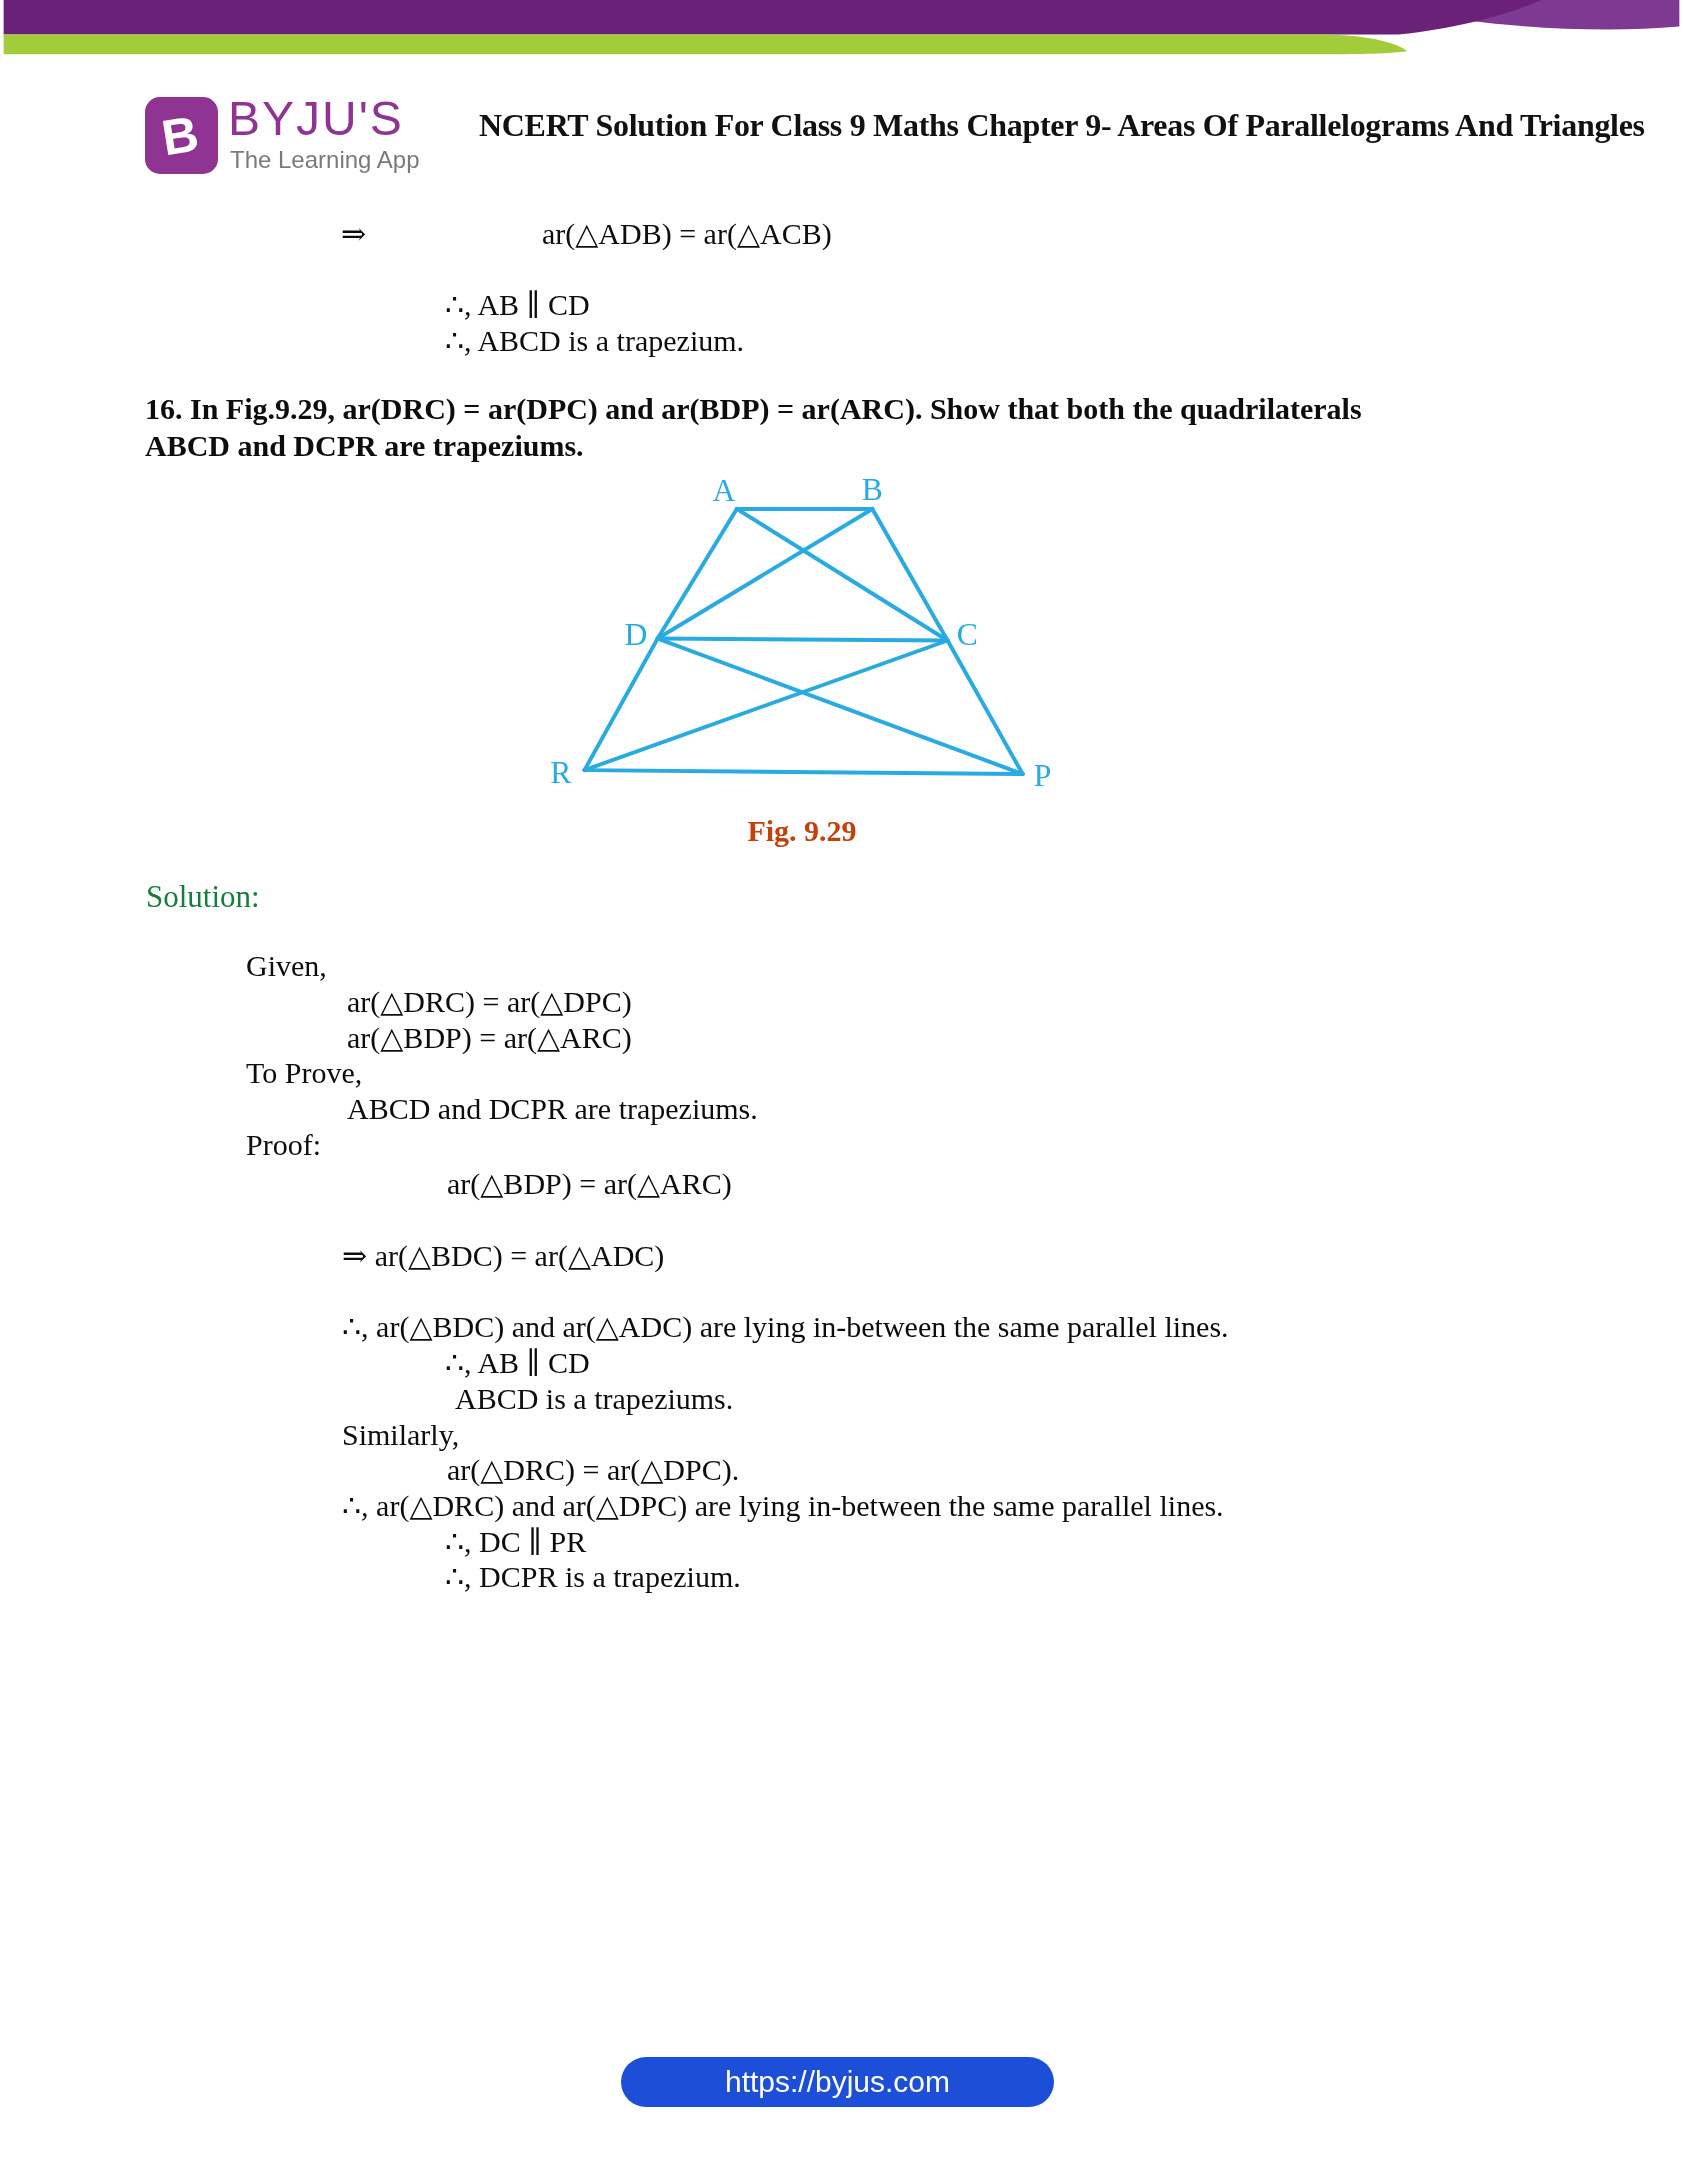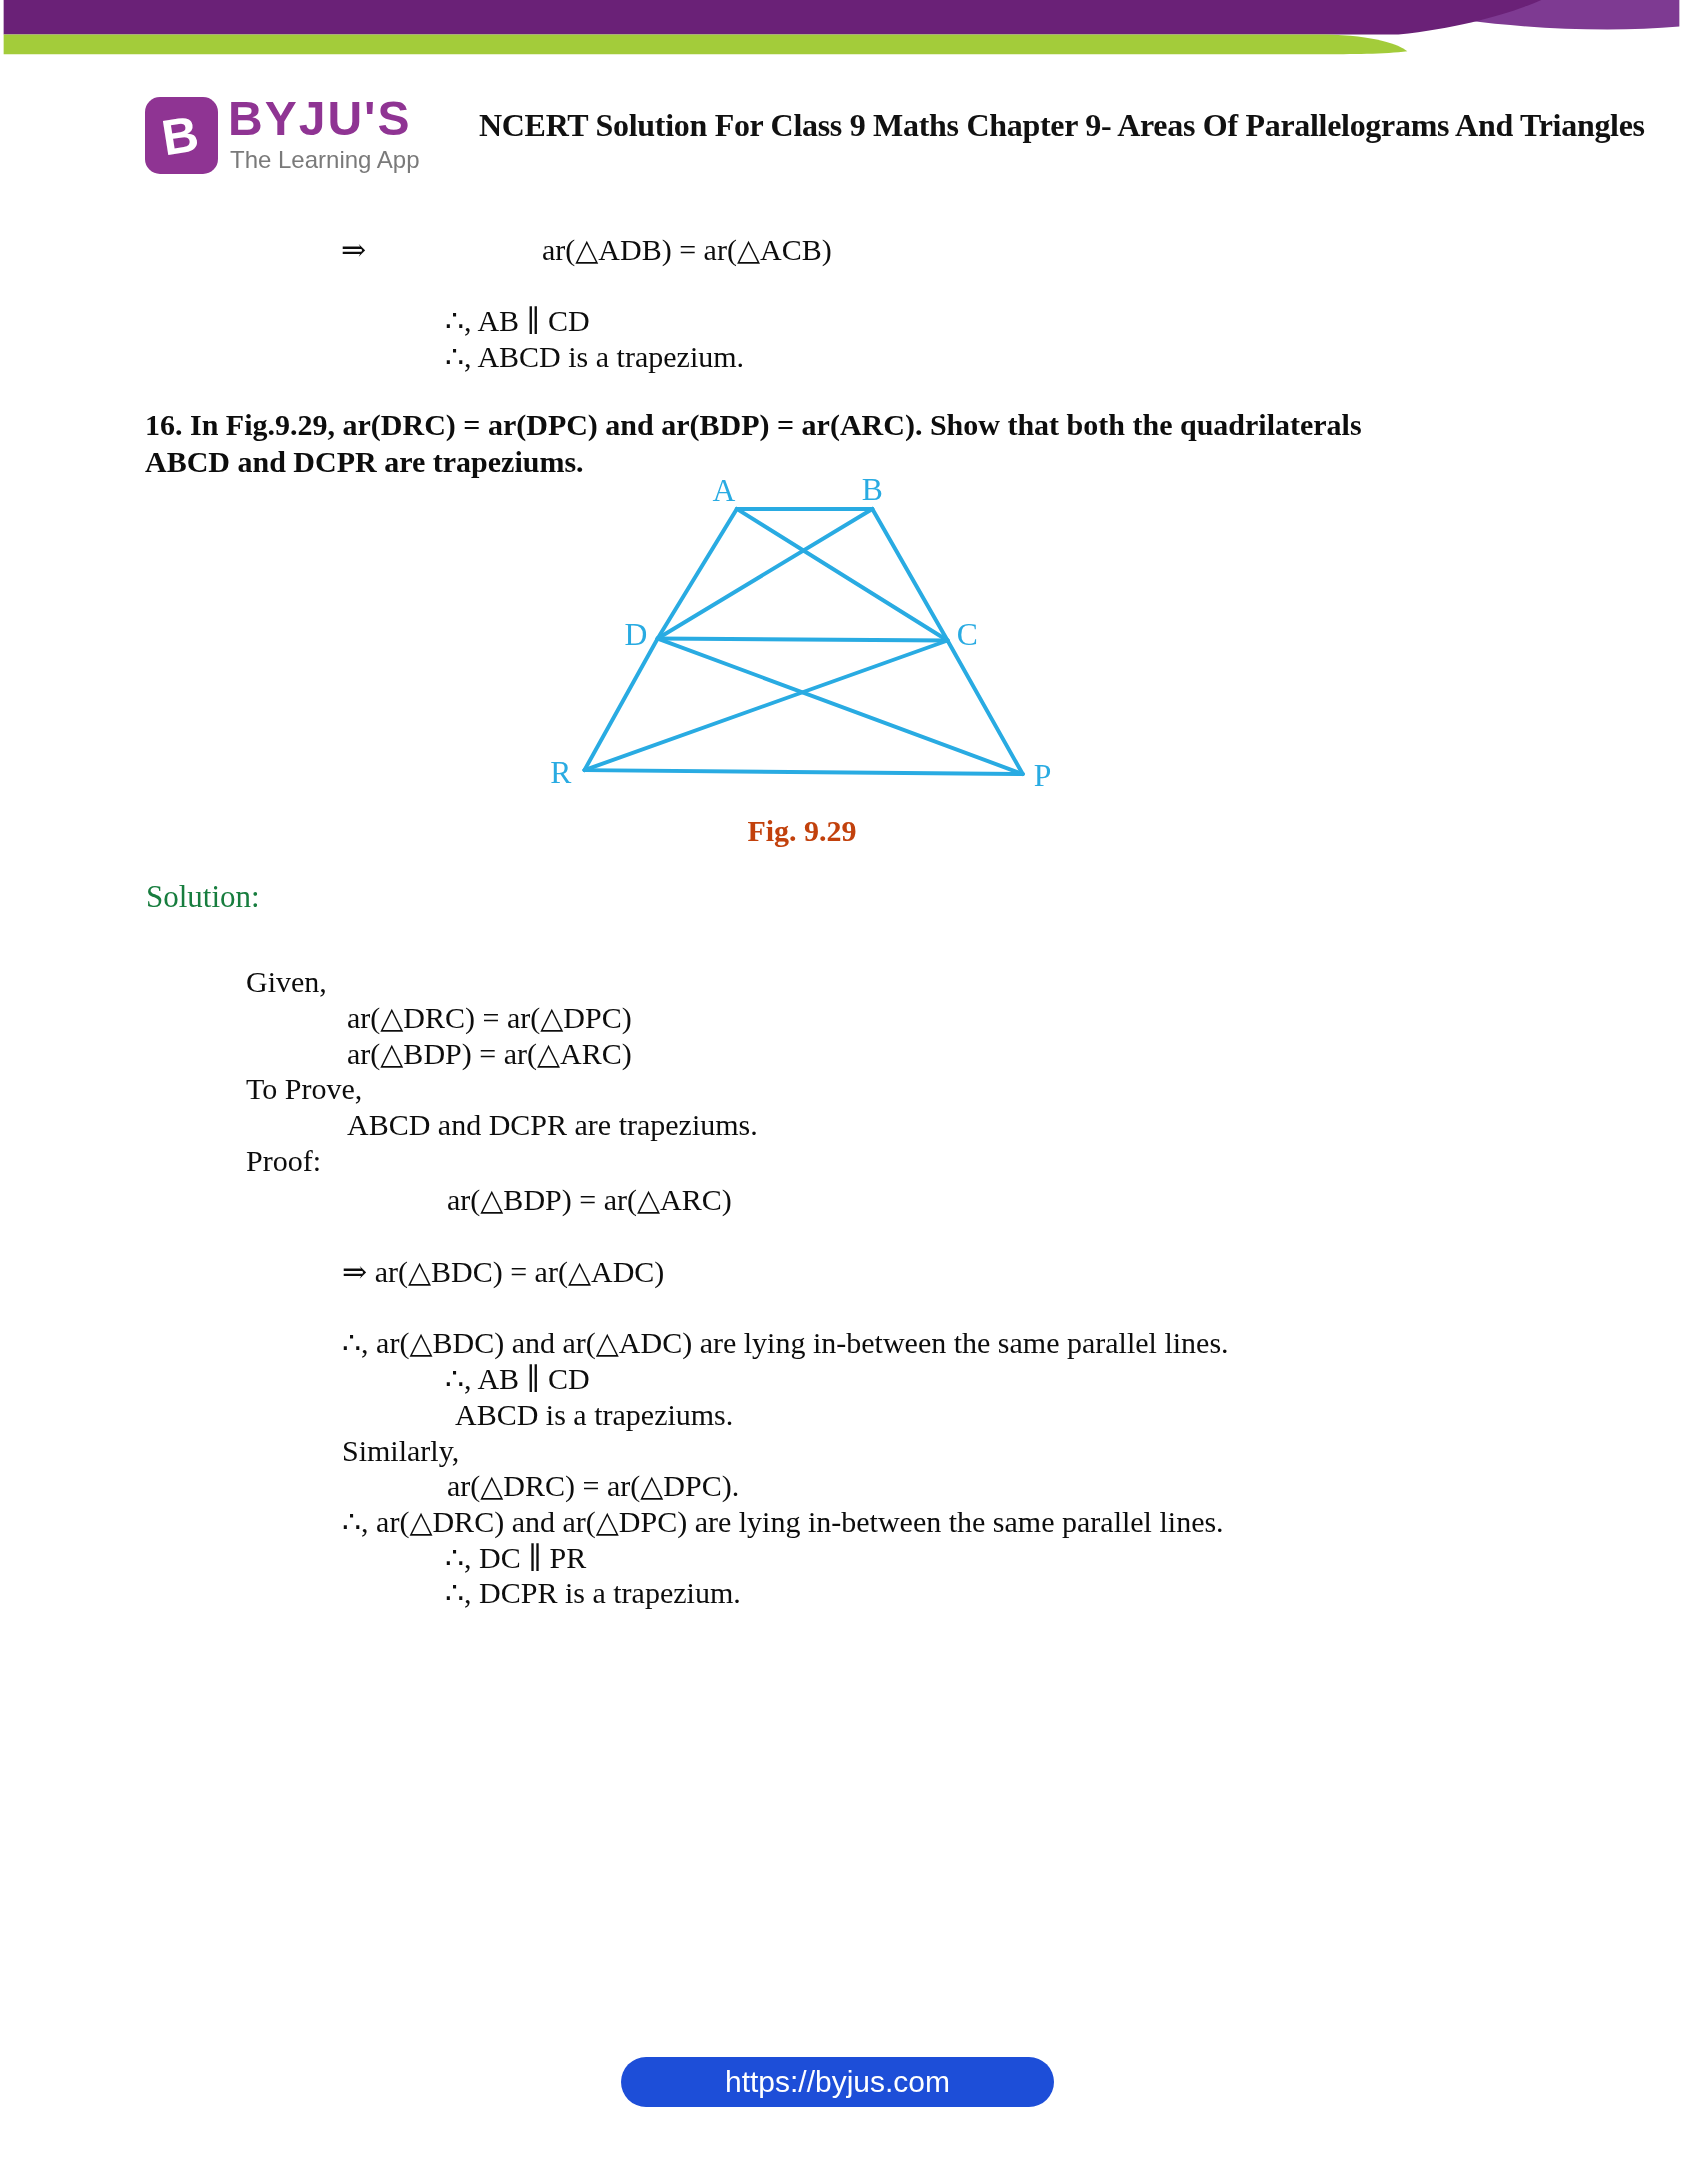--- a/index.html
+++ b/index.html
@@ -6,29 +6,29 @@
   .page{position:relative;width:1683px;height:2178px;background:#fff;overflow:hidden;
         font-family:"Liberation Serif","DejaVu Serif",serif;color:#0d0d0d;}
   .abs{position:absolute;}
   
   .header-svg{position:absolute;top:0;left:0;}
   
   .logo{position:absolute;left:145px;top:95px;width:327px;height:89px;}
   .logo-box{position:absolute;left:0;top:2px;width:73px;height:77px;background:#8f3493;border-radius:15px;}
   .logo-b{position:absolute;left:17px;top:10px;font-family:"Liberation Sans",sans-serif;font-weight:bold;
           font-size:50px;color:#ffffff;transform:rotate(-9deg);}
-  .logo-word{position:absolute;left:83px;top:-4px;font-family:"Liberation Sans",sans-serif;font-weight:bold;
+  .logo-word{position:absolute;left:83px;top:-4px;font-family:"Liberation Sans",sans-serif;font-weight:normal;
           font-size:48px;letter-spacing:2px;color:#8f3493;}
   .logo-tag{position:absolute;left:85px;top:51px;font-family:"Liberation Sans",sans-serif;
           font-size:24px;color:#7a7a7a;}
   
   .doc-title{position:absolute;left:479px;top:105px;width:1188px;font-weight:bold;font-size:32px;
           letter-spacing:-0.3px;color:#111;line-height:40px;}
   
-  .line{position:absolute;font-size:30px;line-height:36px;white-space:nowrap;margin-top:16px;}
+  .line{position:absolute;font-size:30px;line-height:36px;white-space:nowrap;}
   .bold{font-weight:bold;}
   .arrow-gap{display:inline-block;width:201px;}
   .fig-caption{position:absolute;left:693px;top:814px;width:218px;text-align:center;
           font-weight:bold;font-size:30px;color:#c2410c;}
   .solution-label{position:absolute;left:146px;top:879px;font-size:31px;color:#177d3e;}
   
   .footer-pill{position:absolute;left:621px;top:2057px;width:433px;height:50px;border-radius:26px;
           background:#1d4ed8;display:flex;align-items:center;justify-content:center;}
   .footer-pill span{font-family:"Liberation Sans",sans-serif;font-size:30px;color:#ffffff;}
 </style>

